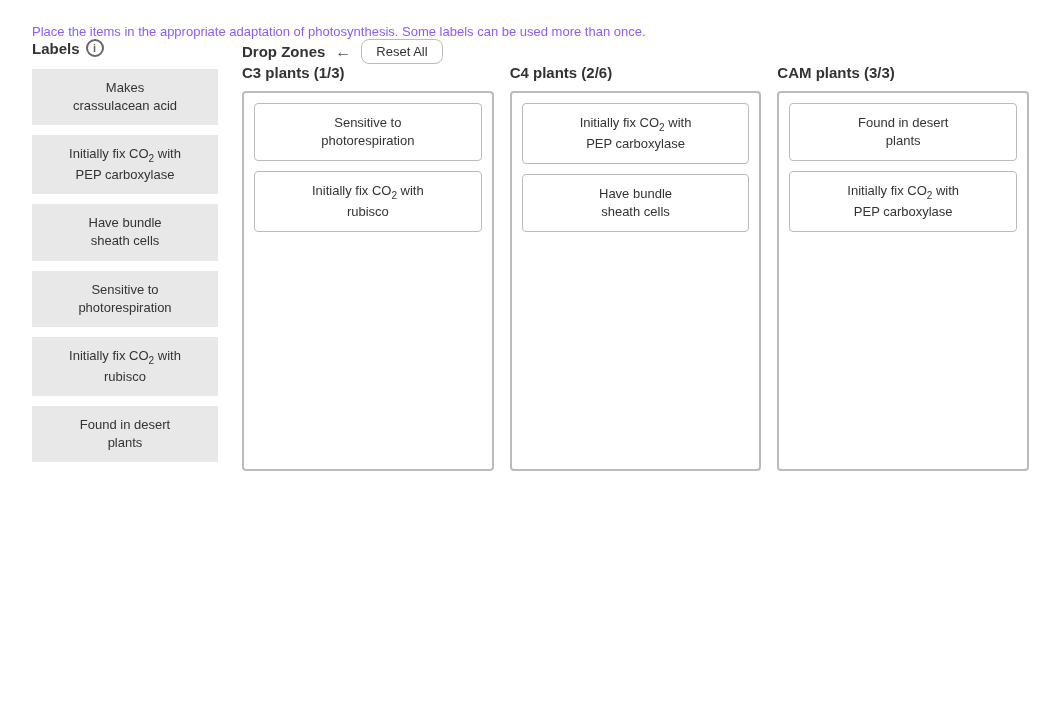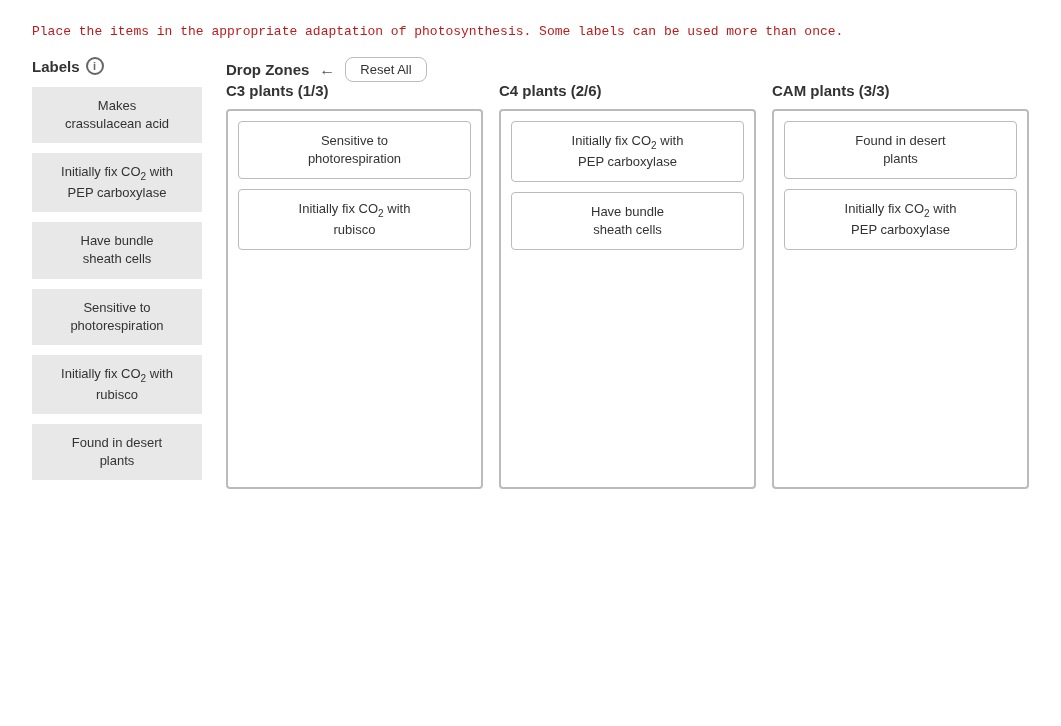--- a/index.html
+++ b/index.html
@@ -10,31 +10,29 @@
       font-size: 14px;
     }
     .page {
       width: 1061px;
       min-height: 726px;
       background: #fff;
       padding: 24px 32px;
     }
     .instruction {
       font-size: 13px;
-      color: #b91c1c;
-      margin-bottom: 18px;
-      font-family: Liberation Mono, monospace;
+      color: #8b5cf6;
     }
     .main-layout {
       display: flex;
       gap: 0;
     }
     
     .labels-panel {
-      width: 170px;
+      width: 186px;
       flex-shrink: 0;
     }
     .labels-header {
       display: flex;
       align-items: center;
       gap: 6px;
       font-weight: bold;
       font-size: 15px;
       margin-bottom: 12px;
     }

